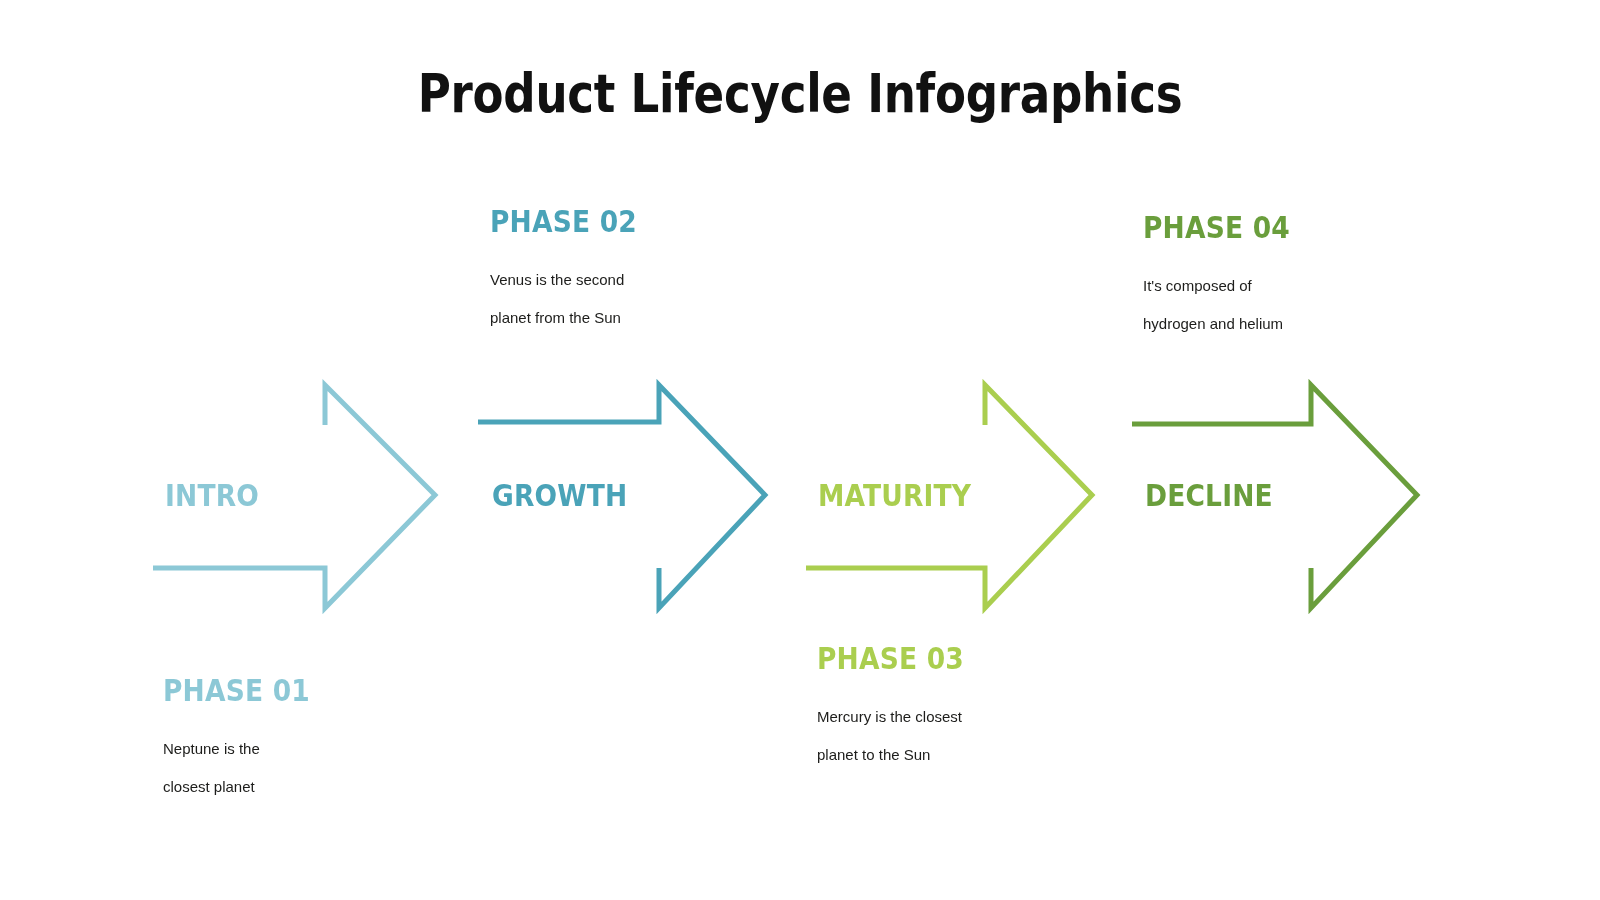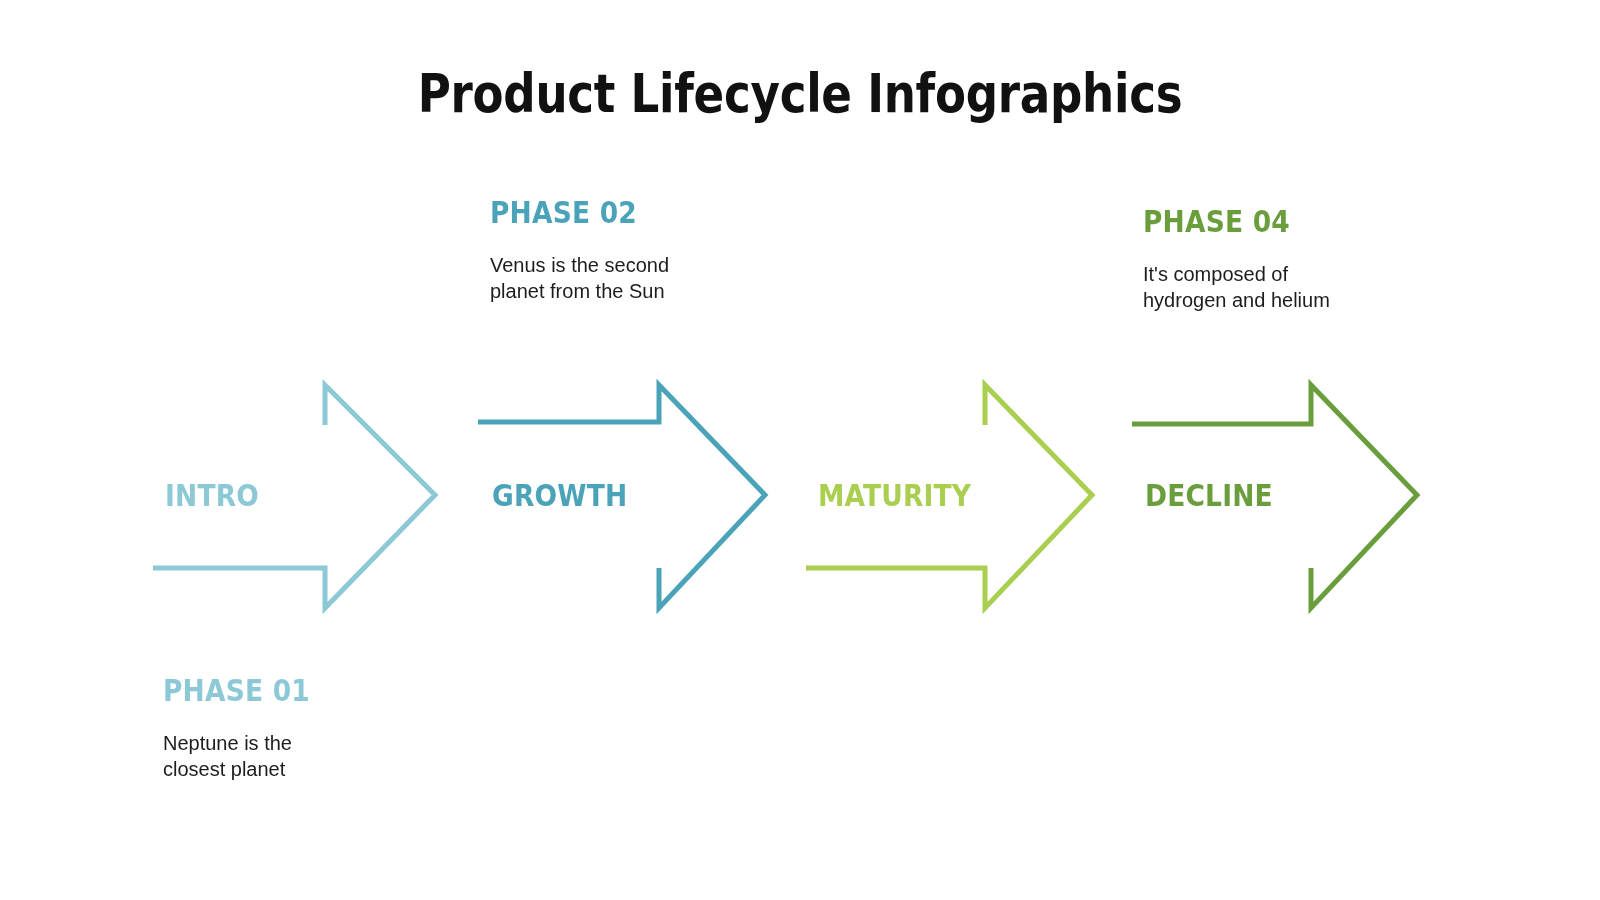--- a/index.html
+++ b/index.html
@@ -86,22 +86,22 @@
     letter-spacing: 0.2px;
     margin: 0 0 22px 0;
     white-space: nowrap;
     font-stretch: condensed;
     transform: scaleX(0.95);
     transform-origin: left center;
   }
   .callout-body {
     font-family: "Liberation Sans", sans-serif;
     font-weight: 400;
-    font-size: 20px;
-    line-height: 26px;
+    font-size: 15px;
+    line-height: 38px;
     color: #1d1d1b;
     margin: 0;
     white-space: pre-line;
   }
 </style>
 </head>
 <body>
 
 <div id="slide" style="background: rgb(255, 255, 255);">
 
@@ -124,26 +124,31 @@
   <div class="stage-label" id="stage-label-2" style="left: 492px; top: 478px; color: rgb(74, 163, 184);">GROWTH</div>
   <div class="stage-label" id="stage-label-3" style="left: 818px; top: 478px; color: rgb(170, 206, 79);">MATURITY</div>
   <div class="stage-label" id="stage-label-4" style="left: 1145px; top: 478px; color: rgb(106, 158, 60);">DECLINE</div>
 
   <div class="callout" id="callout-1" style="left:163px; top:640px;margin-top:32px;">
     <div class="callout-title" style="color: rgb(140, 200, 214);">PHASE 01</div>
     <div class="callout-body">Neptune is the
 closest planet</div>
   </div>
 
-  <div class="callout" id="callout-2" style="left:490px; top:194px;">
+  <div class="callout" id="callout-2" style="left:490px; top:203px;">
     <div class="callout-title" style="color: rgb(74, 163, 184);">PHASE 02</div>
     <div class="callout-body">Venus is the second
 planet from the Sun</div>
   </div>
 
+  <div class="callout" id="callout-3" style="left:817px; top:640px;">
+    <div class="callout-title" style="color: rgb(170, 206, 79);">PHASE 03</div>
+    <div class="callout-body">Mercury is the closest
+planet to the Sun</div>
+  </div>
 
-  <div class="callout" id="callout-4" style="left:1143px; top:203px;">
+  <div class="callout" id="callout-4" style="left:1143px; top:209px;">
     <div class="callout-title" style="color: rgb(106, 158, 60);">PHASE 04</div>
     <div class="callout-body">It's composed of
 hydrogen and helium</div>
   </div>
 
 </div>
 
 </body></html>

